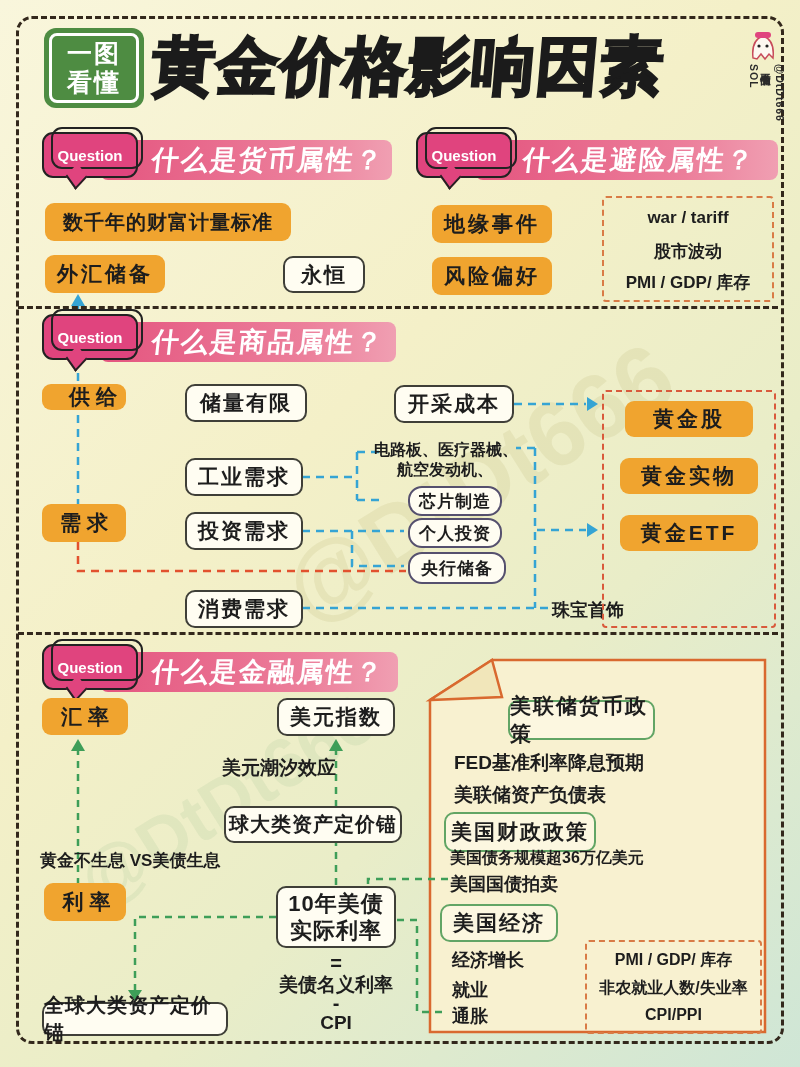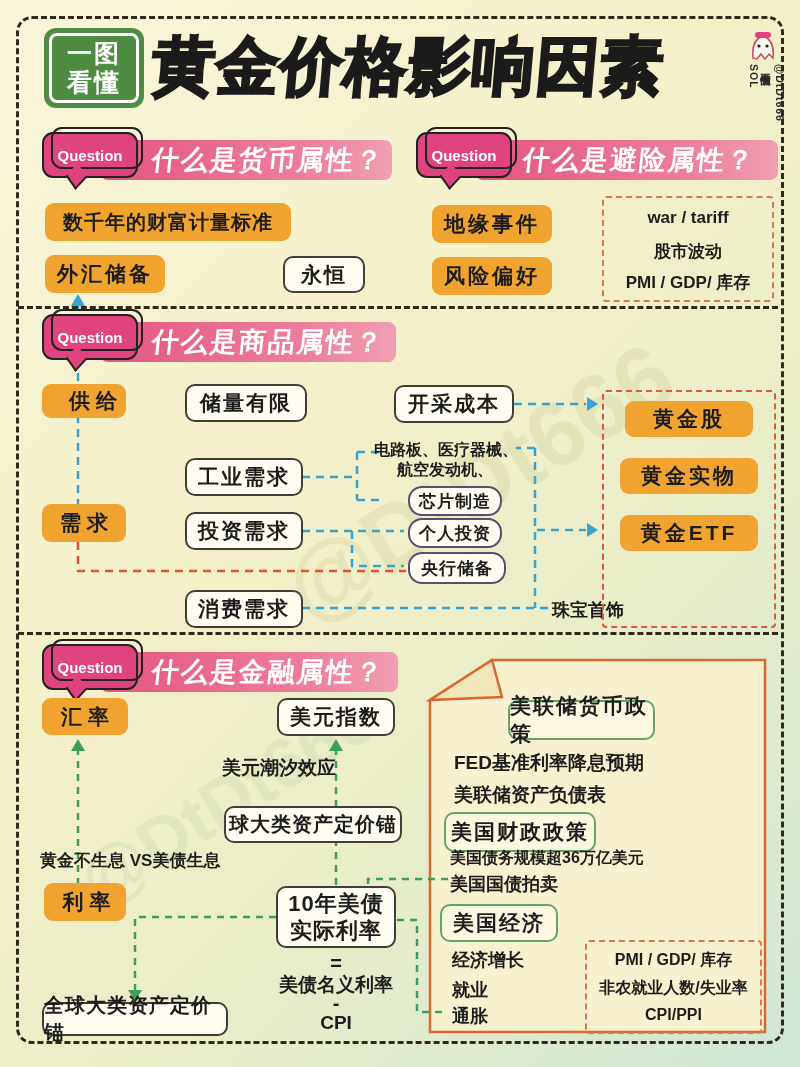--- a/index.html
+++ b/index.html
@@ -135,21 +135,21 @@
   <div class="abs ind-line" style="left:0;top:42px;width:168px;font-size:17px;">股市波动</div>
   <div class="abs ind-line" style="left:0;top:73px;width:168px;font-size:17px;">PMI / GDP/ 库存</div>
 </div>
 
 <div class="abs qbar z3" style="left:100px;top:322px;width:296px;padding-left:52px;box-sizing:border-box;">
   <span>什么是商品属性？</span>
   </div>
 <div class="abs qbubble z3" style="left:42px;top:314px;width:92px;height:42px;">
   <span>Question</span>
   </div>
-<div class="abs opill z3" style="left:42px;top:384px;width:84px;height:34px;letter-spacing:6px;padding-left:24px;box-sizing:border-box;">供给</div>
+<div class="abs opill z3" style="left:42px;top:384px;width:84px;height:26px;letter-spacing:6px;padding-left:24px;box-sizing:border-box;">供给</div>
 <div class="abs wbox z3" style="left:185px;top:384px;width:122px;height:38px;">储量有限</div>
 <div class="abs wbox z3" style="left:394px;top:385px;width:120px;height:38px;">开采成本</div>
 <div class="abs opill z3" style="left:42px;top:504px;width:84px;height:38px;letter-spacing:6px;padding-left:6px;box-sizing:border-box;">需求</div>
 <div class="abs wbox z3" style="left:185px;top:458px;width:118px;height:38px;">工业需求</div>
 <div class="abs wbox z3" style="left:185px;top:512px;width:118px;height:38px;">投资需求</div>
 <div class="abs wbox z3" style="left:185px;top:590px;width:118px;height:38px;">消费需求</div>
 <div class="abs txt z3" style="left:374px;top:440px;width:142px;text-align:center;font-size:16px;line-height:20px;">
   <span>电路板、医疗器械、</span><br>
   <span>航空发动机、</span>
 </div>

